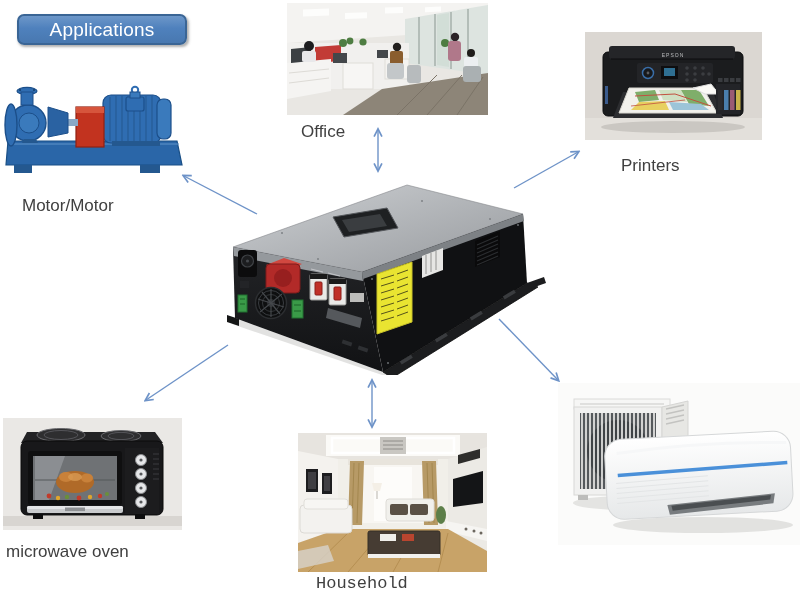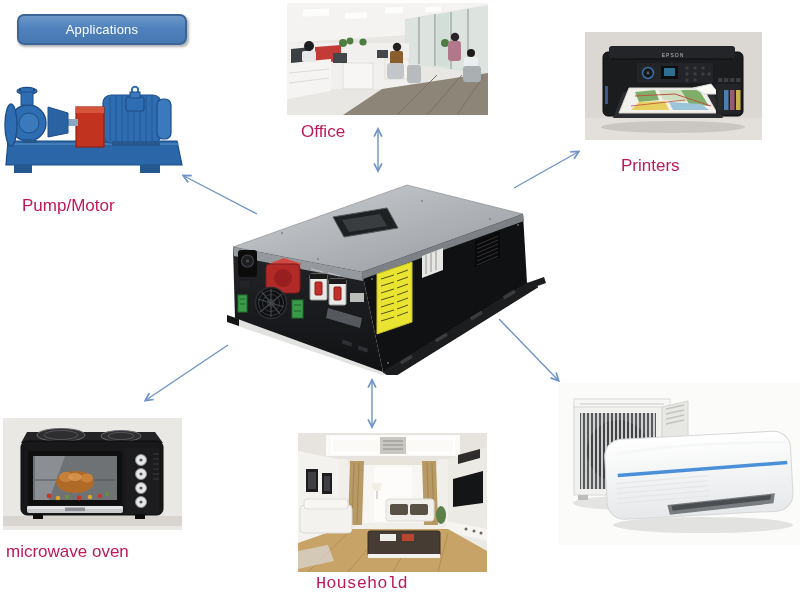--- a/index.html
+++ b/index.html
@@ -8,25 +8,25 @@
     font-family:"Liberation Sans", sans-serif;
   }
   .arrow-layer{position:absolute;left:0;top:0;width:800px;height:602px;z-index:3;pointer-events:none;}
   .badge{
     position:absolute;left:17px;top:14px;width:166px;height:27px;z-index:4;
     background:linear-gradient(#6d97c9,#4f81bd 45%,#4878b0);
     border:2px solid #3a6595;border-radius:7px;
     box-shadow:1.5px 2px 2.5px rgba(80,80,80,.45);
     display:flex;align-items:center;justify-content:center;
   }
-  .badge span{color:#ffffff;font-size:13px;letter-spacing:.2px;}
+  .badge span{color:#ffffff;font-size:19px;letter-spacing:.2px;}
   figure.node{position:absolute;margin:0;z-index:2;}
   .img{position:absolute;left:0;top:0;}
   .img svg{display:block;}
-  figcaption{position:absolute;white-space:nowrap;color:#be185d;font-size:17px;}
+  figcaption{position:absolute;white-space:nowrap;color:#404040;font-size:17px;}
   .n-pump{left:2px;top:77px;width:183px;height:140px;}
   .n-pump figcaption{left:20px;top:119px;}
   .n-office{left:287px;top:3px;width:201px;height:140px;}
   .n-office figcaption{left:14px;top:119px;}
   .n-printers{left:585px;top:32px;width:177px;height:148px;}
   .n-printers figcaption{left:36px;top:124px;text-align:center;}
   .n-micro{left:3px;top:418px;width:179px;height:148px;padding-left:8px;}
   .n-micro figcaption{left:3px;top:124px;}
   .n-house{left:298px;top:433px;width:189px;height:165px;}
   .n-house figcaption{left:18px;top:141px;font-family:Liberation Mono, monospace;}
@@ -94,21 +94,21 @@
         <circle cx="26" cy="46" r="18" fill="#2f6db2" stroke="#1c4f8a" stroke-width="1.4"></circle>
         <circle cx="27" cy="46" r="10" fill="#3a7abc" stroke="#1c4f8a" stroke-width="1"></circle>
         <ellipse cx="9" cy="48" rx="6" ry="21" fill="#2f6db2" stroke="#1c4f8a" stroke-width="1.4"></ellipse>
         <ellipse cx="25" cy="14" rx="10" ry="3.6" fill="#2f6db2" stroke="#1c4f8a" stroke-width="1.2"></ellipse>
         <rect x="19" y="15" width="12" height="13" fill="#2f6db2" stroke="#1c4f8a" stroke-width="1"></rect>
         <circle cx="18" cy="13" r="1.1" fill="#16406e"></circle>
           <circle cx="32" cy="13" r="1.1" fill="#16406e"></circle>
         <polygon points="22,62 34,62 36,66 20,66" fill="#24588f"></polygon>
       </svg>
     </div>
-    <figcaption>Pump/Motor</figcaption>
+    <figcaption>Motor/Motor</figcaption>
   </figure>
 
   <figure class="node n-office">
     <div class="img">
       <svg width="201" height="112" viewBox="0 0 201 112">
         <rect x="0" y="0" width="201" height="112" fill="#e9e7e3"></rect>
 
         <polygon points="0,0 201,0 201,14 120,32 0,40" fill="#f4f3f1"></polygon>
         <g fill="#fdfdfc">
           <rect x="16" y="7" width="26" height="7" transform="skewY(-2)"></rect>

